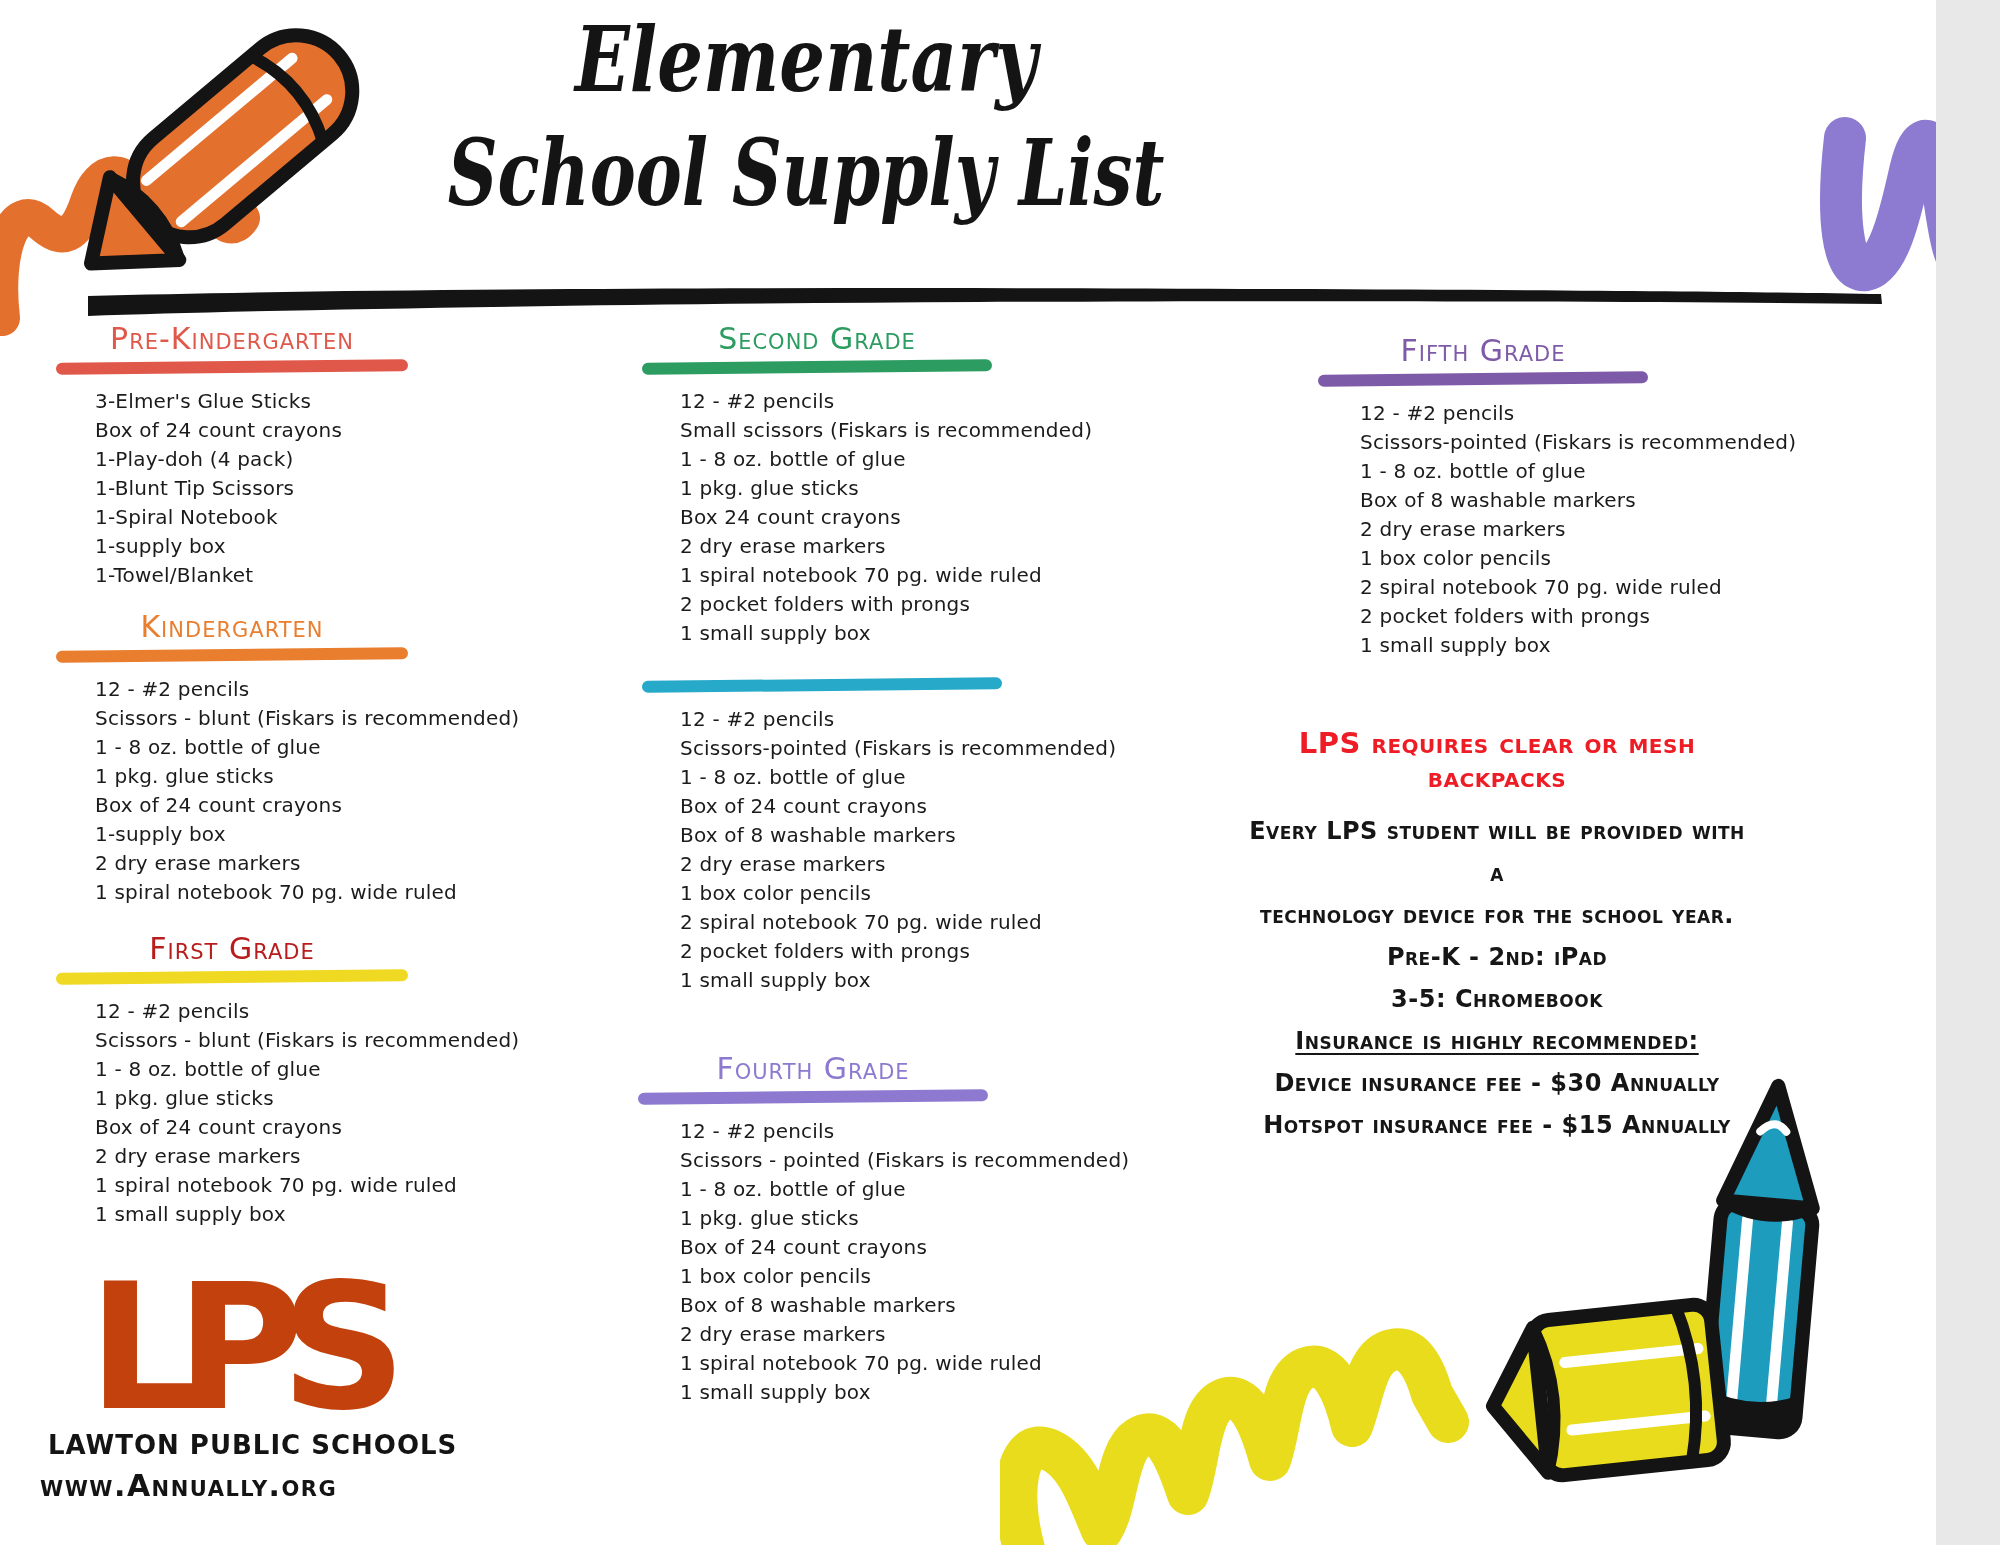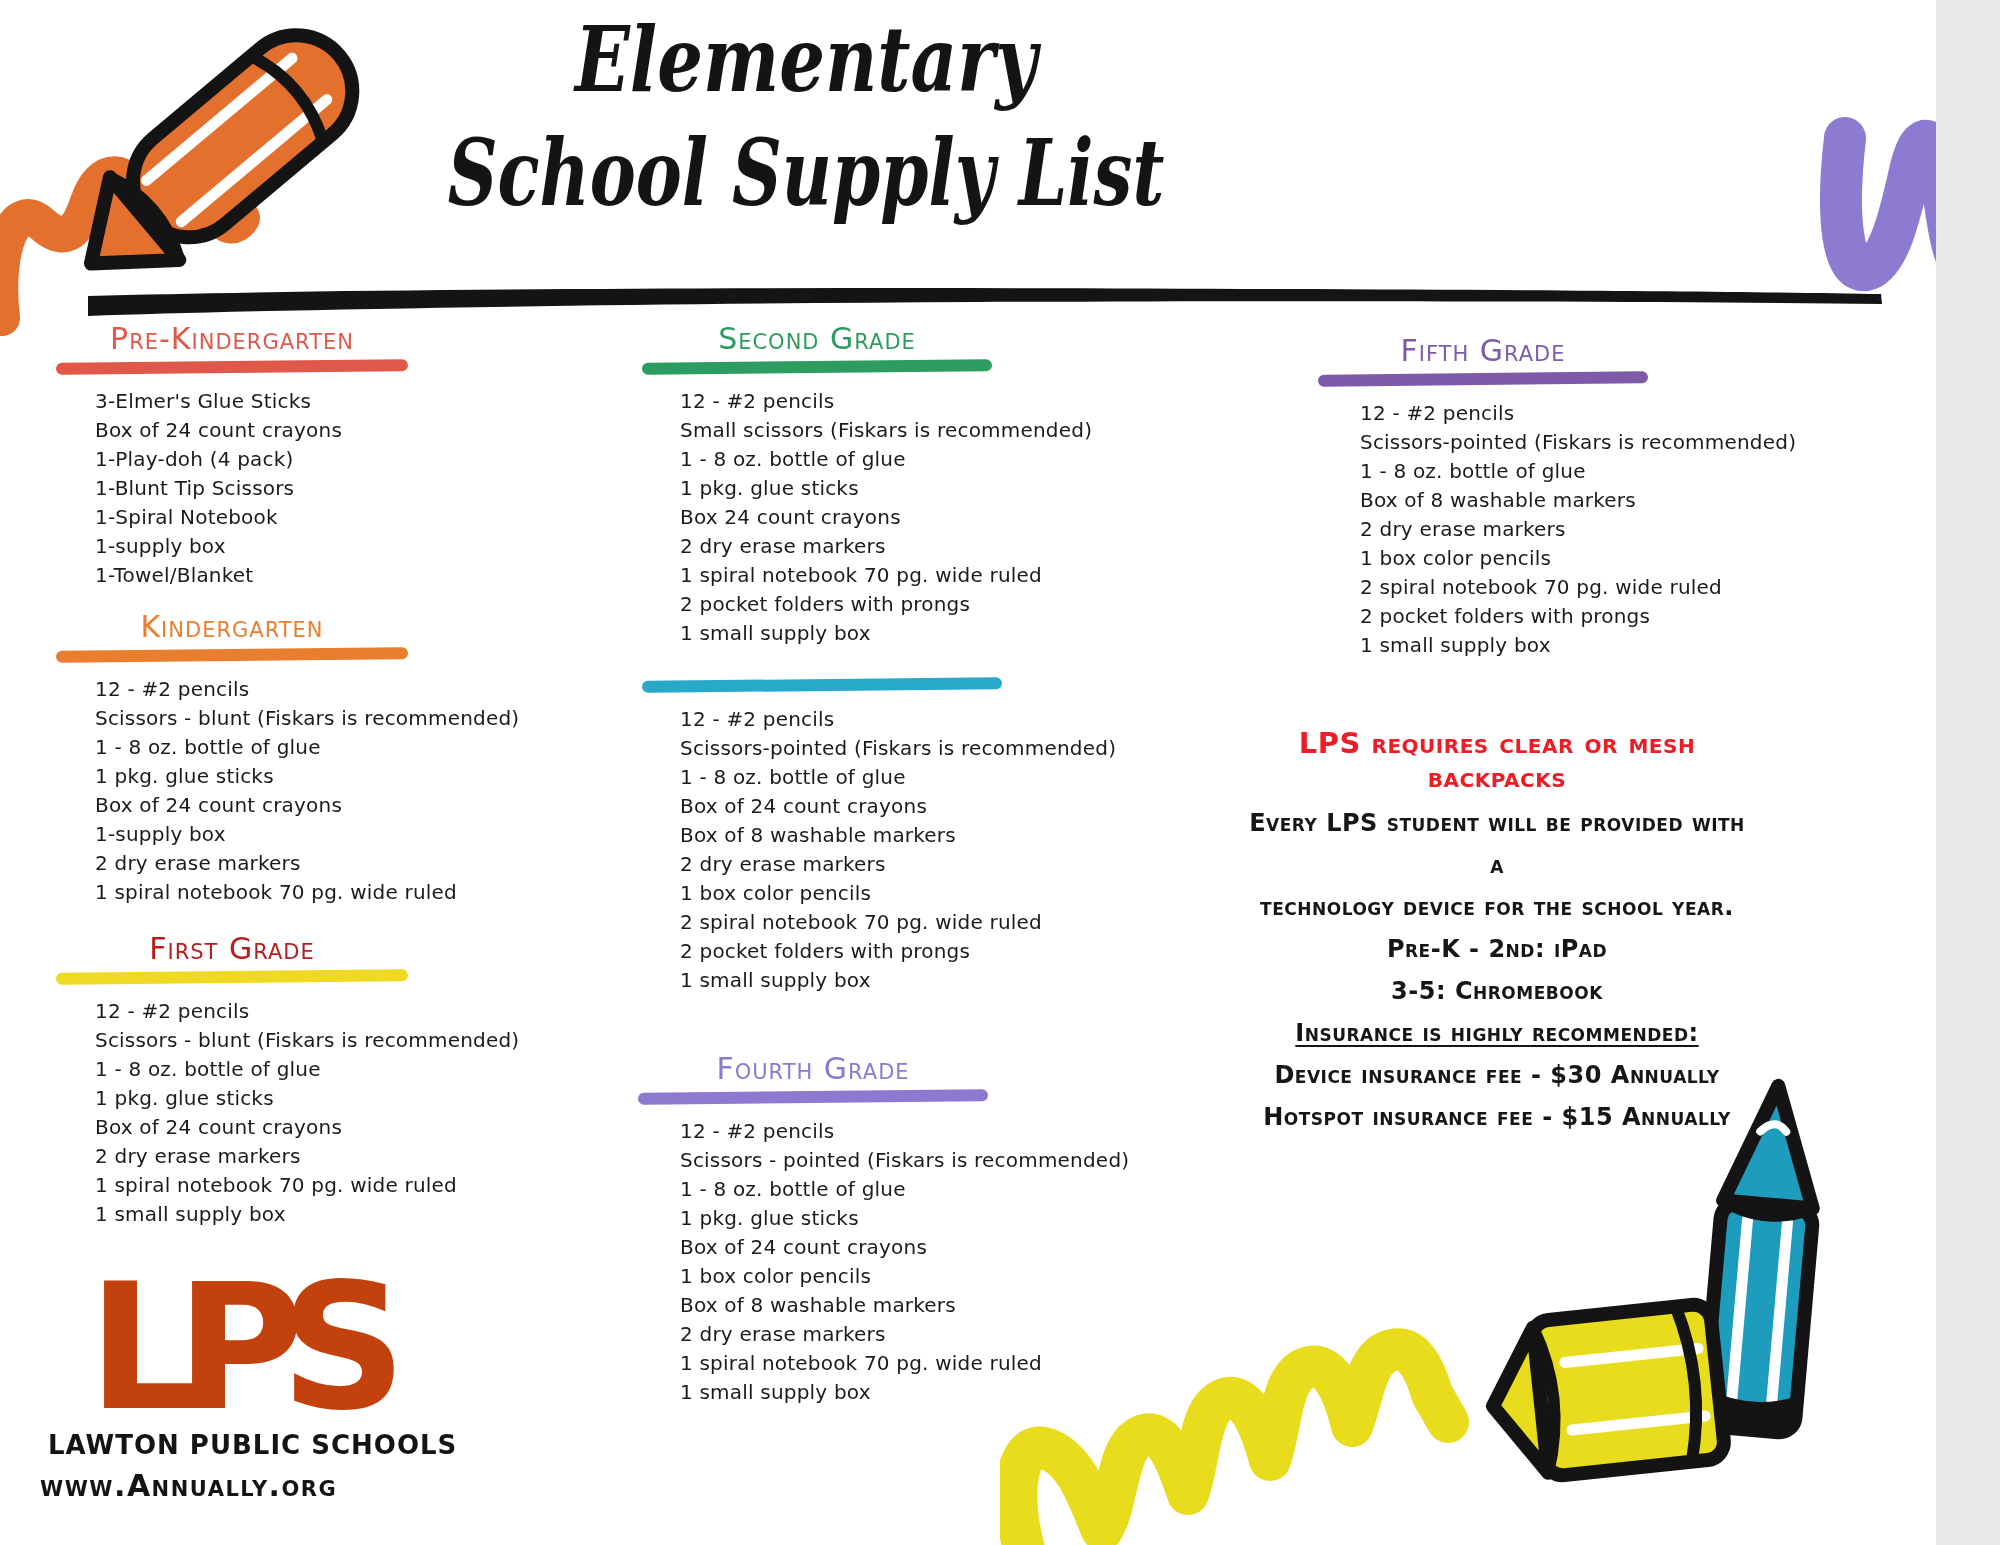--- a/index.html
+++ b/index.html
@@ -29,21 +29,21 @@
   .gitems li {
     font-size:20px; line-height:29px; color:#1b1b1b;
     white-space:nowrap; letter-spacing:0.2px;
   }
 
   
   .notice {
     position:absolute; left:1243px; top:726px; width:508px; text-align:center;
     font-weight:bold; font-variant:small-caps;
   }
-  .notice-backpacks { font-size:29px; line-height:34px; margin-bottom:8px; letter-spacing:0.5px; }
+  .notice-backpacks { font-size:29px; line-height:34px; margin-bottom:16px; letter-spacing:0.5px; }
   .notice-line { font-size:24px; line-height:42px; color:#161616; letter-spacing:0.5px; }
   .underlined { text-decoration:underline; text-underline-offset:4px; text-decoration-thickness:2px; }
 
   
   .lps-logo {
     position:absolute; left:88px; top:1268px; font-size:175px; line-height:160px;
     font-weight:bold; letter-spacing:-0.135em; color:#c2410c;
   }
   .org-name {
     position:absolute; left:48px; top:1430px; font-size:26px; font-weight:bold;

